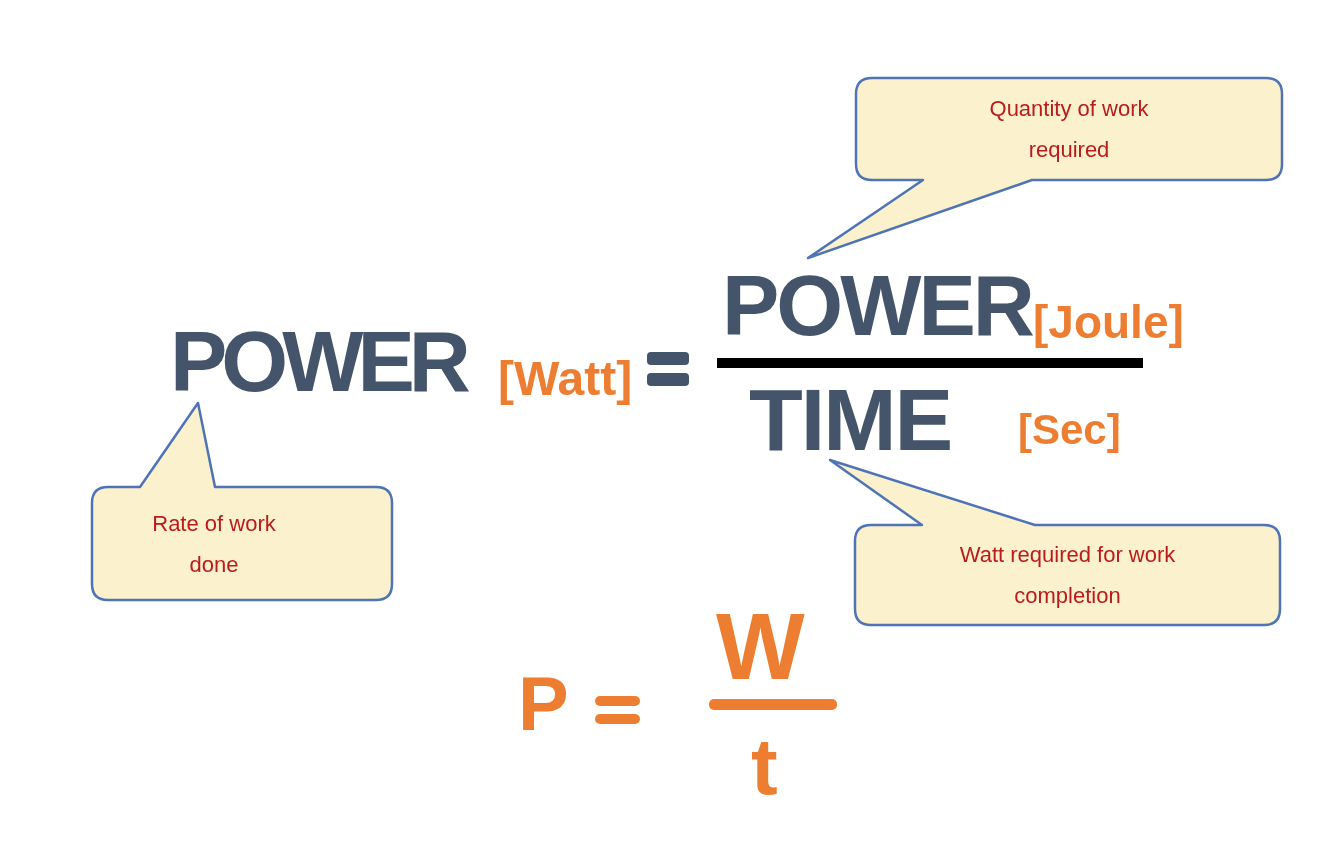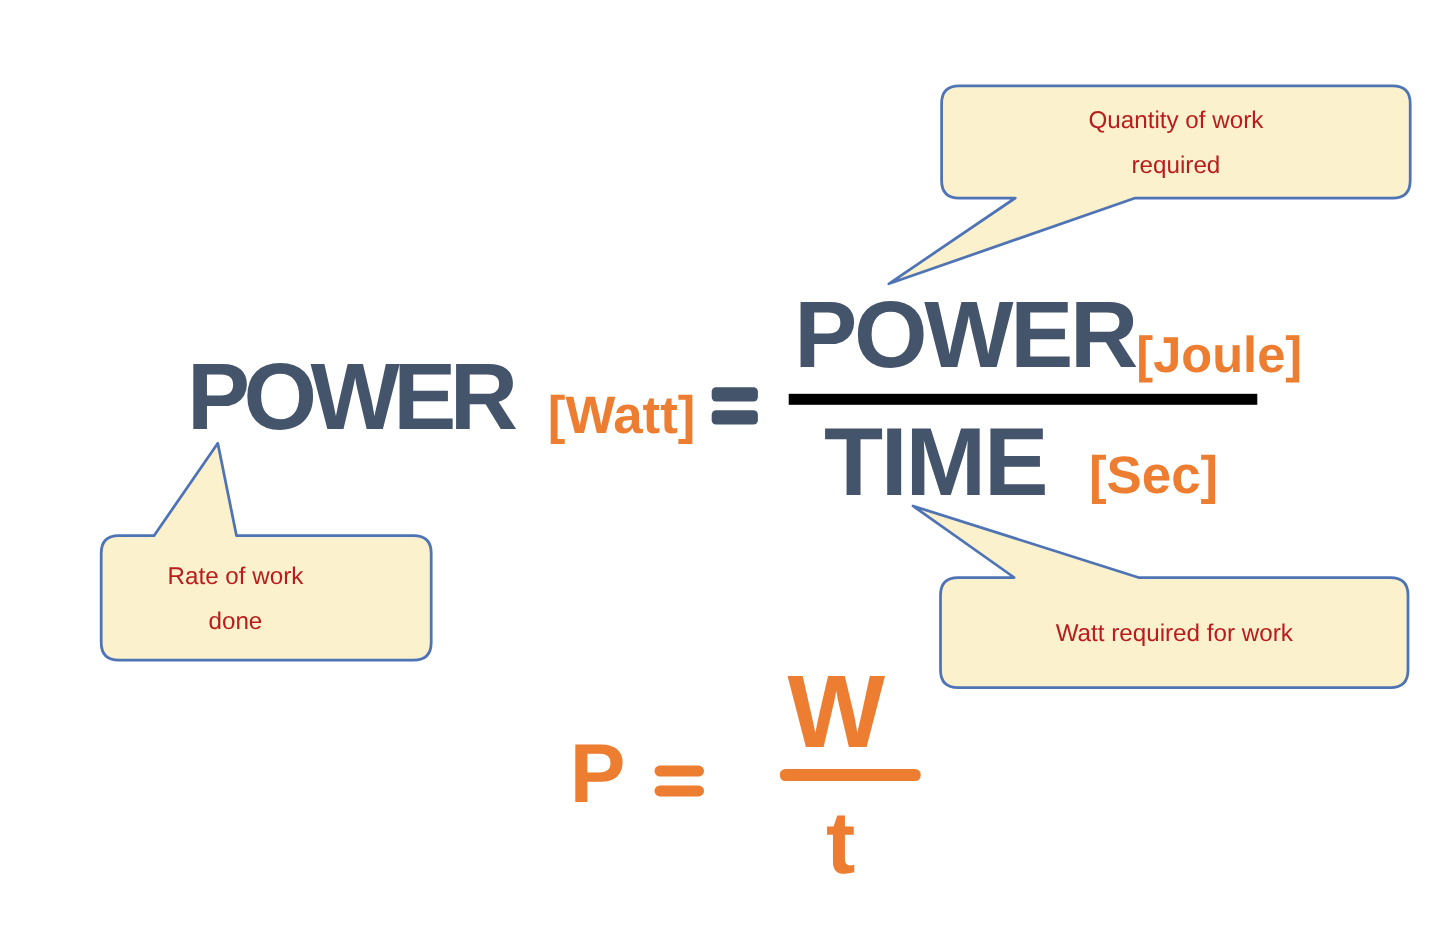--- a/index.html
+++ b/index.html
@@ -38,21 +38,21 @@
 
   .equals { position: absolute; display: flex; flex-direction: column; }
   .equals i { display: block; border-radius: 4px; }
   .equals-main        { left: 647px; top: 352px; gap: 8px; }
   .equals-main i      { width: 42px; height: 13px; background: #44546A; }
 
   .work-label   { left: 722px; top: 262px; font-size: 86px; letter-spacing: -3px; }
   .joule-unit   { left: 1033px; top: 299px; font-size: 46px; }
   .fraction-bar { left: 717px; top: 358px; width: 426px; height: 10px; background: #000000; }
   .time-label   { left: 749px; top: 376px; font-size: 88px; letter-spacing: -2px; }
-  .sec-unit     { left: 990px; top: 409px; font-size: 48px; }
+  .sec-unit     { left: 1018px; top: 409px; font-size: 42px; }
 
   
   .sym { color: #ED7D31; font-weight: 700; }
   .p-label  { left: 518px; top: 666px; font-size: 76px; }
   .equals-sym   { left: 595px; top: 696px; gap: 8px; }
   .equals-sym i { width: 45px; height: 10px; background: #ED7D31; border-radius: 5px; }
   .w-label  { left: 716px; top: 600px; font-size: 94px; }
   .sym-bar  { left: 709px; top: 699px; width: 128px; height: 11px; background: #ED7D31; border-radius: 5px; }
   .t-label  { left: 751px; top: 727px; font-size: 80px; }
 
@@ -95,20 +95,21 @@
   <div class="co-text co-work">
     <span>Quantity of work</span>
     <span>required</span>
   </div>
   <div class="co-text co-power">
     <span>Rate of work</span>
     <span>done</span>
   </div>
   <div class="co-text co-time">
     <span>Watt required for work</span>
+    <span>completion</span>
   </div>
 
   <div class="abs term power-label">POWER</div>
   <div class="abs unit watt-unit">[Watt]</div>
 
   <div class="equals equals-main">
     <span class="sr">=</span>
     <i></i>
       <i></i>
   </div>

